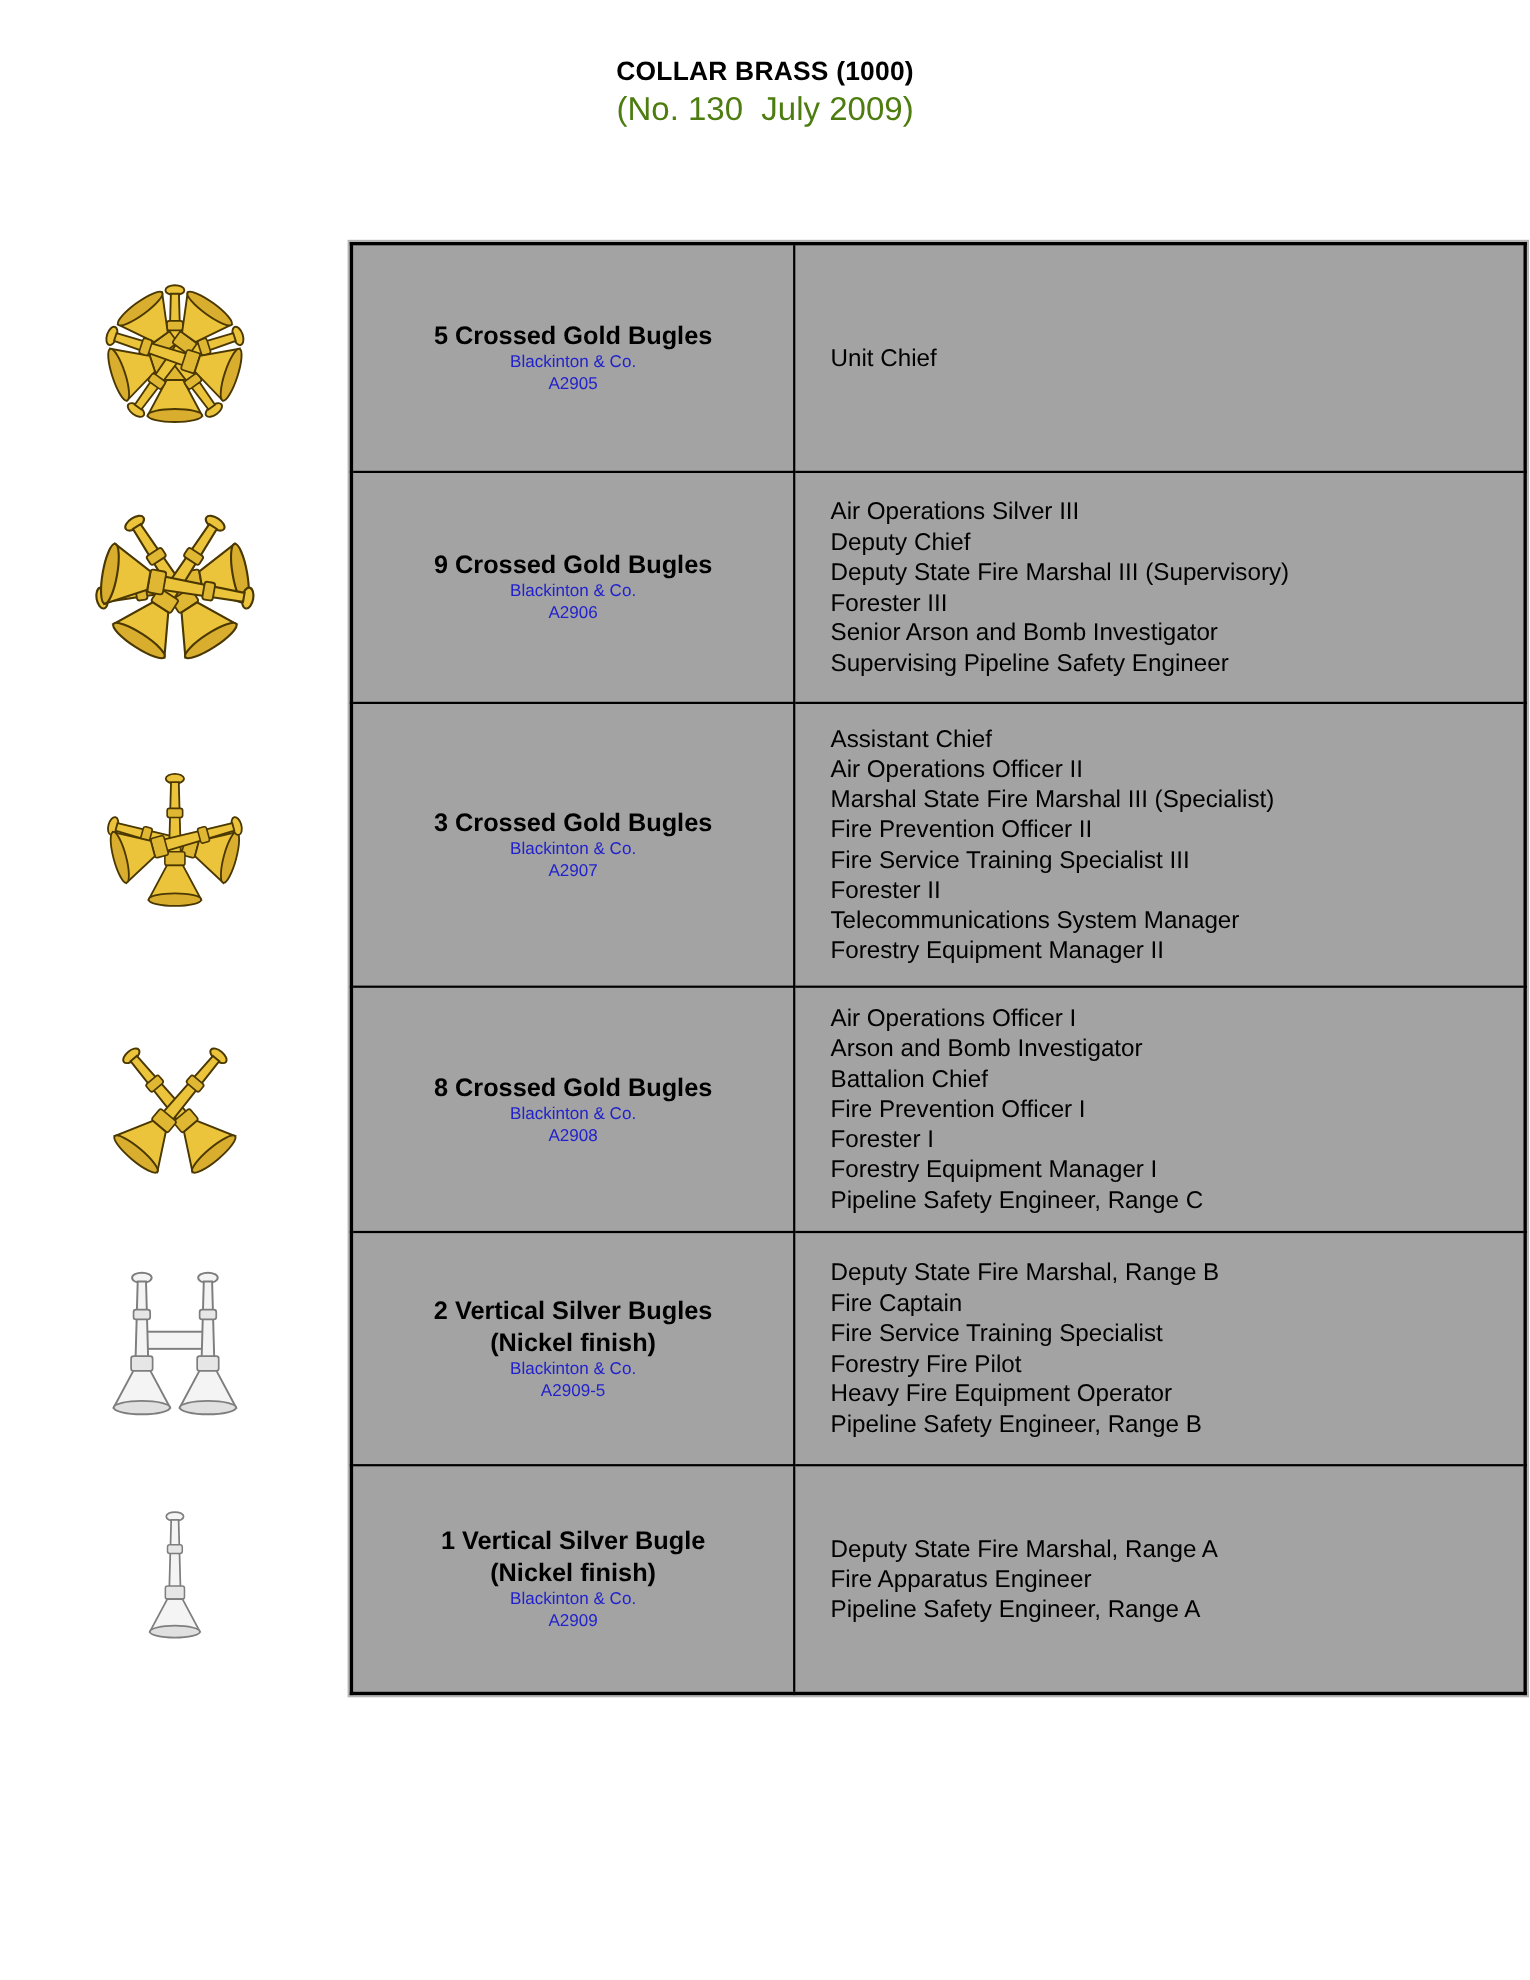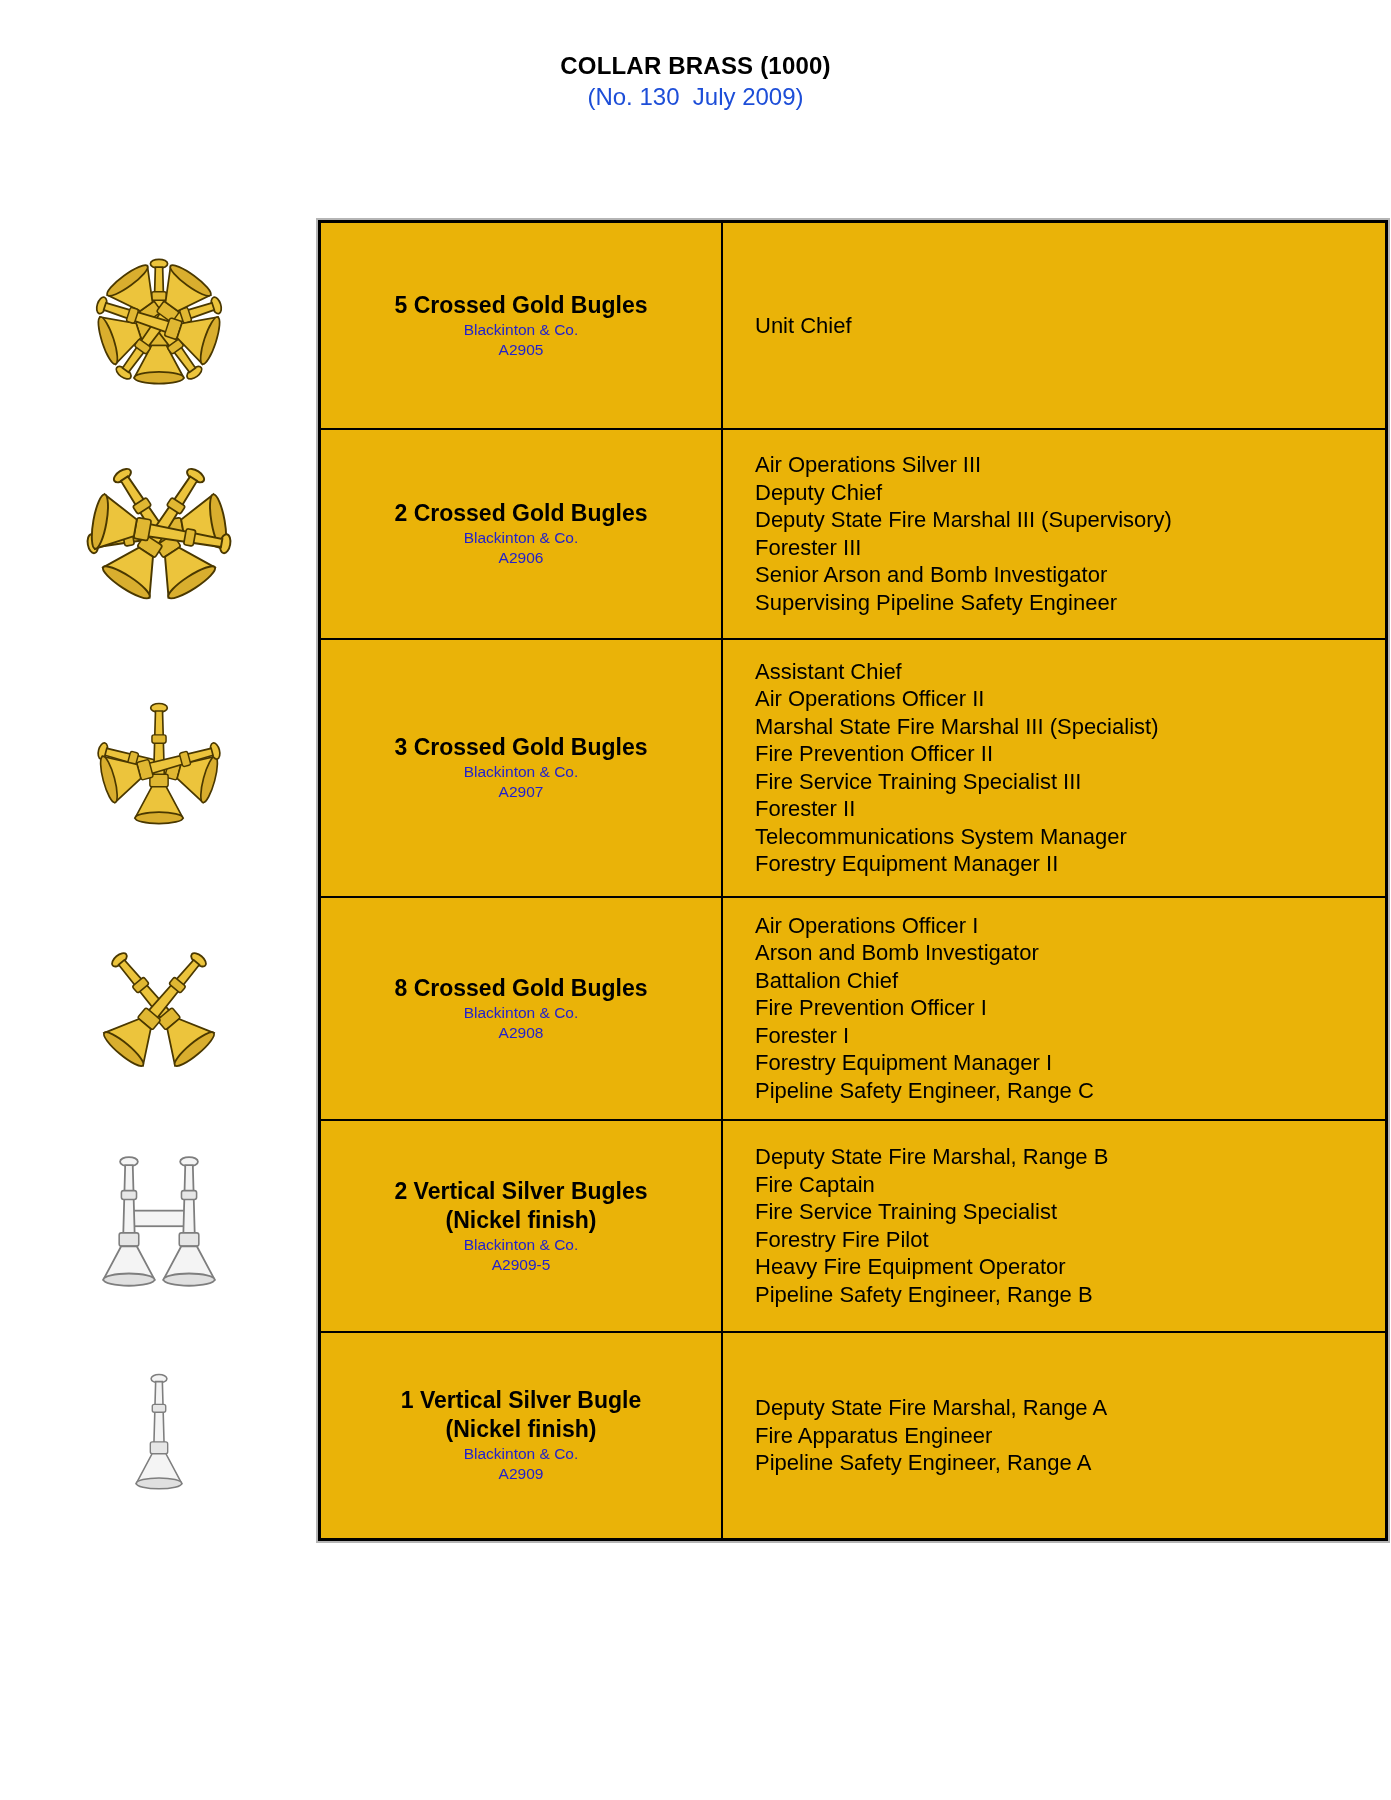--- a/index.html
+++ b/index.html
@@ -2,40 +2,40 @@
 <html><head>
 <meta charset="utf-8">
 <style>
   html,body{margin:0;padding:0;background:#ffffff;}
   .page{position:relative;width:1391px;height:1756px;background:#ffffff;overflow:hidden;
         font-family:"Liberation Sans", sans-serif;color:#000;}
 
   
   .header{position:absolute;top:52px;left:0;width:1391px;text-align:center;}
   .doc-title{font-size:24px;font-weight:bold;letter-spacing:0.2px;}
-  .doc-subtitle{font-size:24px;color:#1d4ed8;white-space:pre;margin-top:3px;}
+  .doc-subtitle{font-size:30px;color:#4d7c0f;white-space:pre;margin-top:3px;}
 
   
   .icon-band{position:absolute;left:0;width:318px;display:flex;align-items:center;justify-content:center;}
   .band-0{top:220px;height:207px;}
   .band-1{top:427px;height:210px;}
   .band-2{top:637px;height:258px;}
   .band-3{top:895px;height:223px;}
   .band-4{top:1118px;height:212px;}
   .band-5{top:1330px;height:208px;}
   .band-0 svg{width:172px;height:172px;}
   .band-1 svg{width:192px;height:192px;}
   .band-2 svg{width:166px;height:166px;}
   .band-3 svg{width:176px;height:176px;}
   .band-4 svg{width:178px;height:178px;}
   .band-5 svg{width:158px;height:158px;}
 
   
   table.brass{position:absolute;left:318px;top:220px;width:1004px;
-      border-collapse:collapse;table-layout:fixed;background:#eab308;
+      border-collapse:collapse;table-layout:fixed;background:#a3a3a3;
       border:3px solid #000;box-shadow:0 0 0 2px #b5b5b5;}
   table.brass td{border:2px solid #000;vertical-align:middle;overflow:hidden;}
   td.name-cell{width:380px;text-align:center;padding:6px 10px;}
   td.positions-cell{width:620px;padding:4px 10px 4px 32px;}
   tr.row-0{height:207px;} tr.row-1{height:210px;} tr.row-2{height:258px;}
   tr.row-3{height:223px;} tr.row-4{height:212px;} tr.row-5{height:208px;}
 
   .name-line{font-size:23px;font-weight:bold;line-height:29px;}
   .vendor-block{}
   .vendor,.part{font-size:15.5px;line-height:20px;color:#2222cc;}
@@ -149,21 +149,21 @@
       </div>
     </td>
     <td class="positions-cell">
       <div class="positions">
               <div>Unit Chief</div>
             </div>
     </td>
   </tr>
         <tr class="row-1">
     <td class="name-cell">
-      <div class="name-line">2 Crossed Gold Bugles</div>
+      <div class="name-line">9 Crossed Gold Bugles</div>
 
       <div class="vendor-block">
         <div class="vendor">Blackinton &amp; Co.</div>
         <div class="part">A2906</div>
       </div>
     </td>
     <td class="positions-cell">
       <div class="positions">
               <div>Air Operations Silver III</div>
               <div>Deputy Chief</div>

